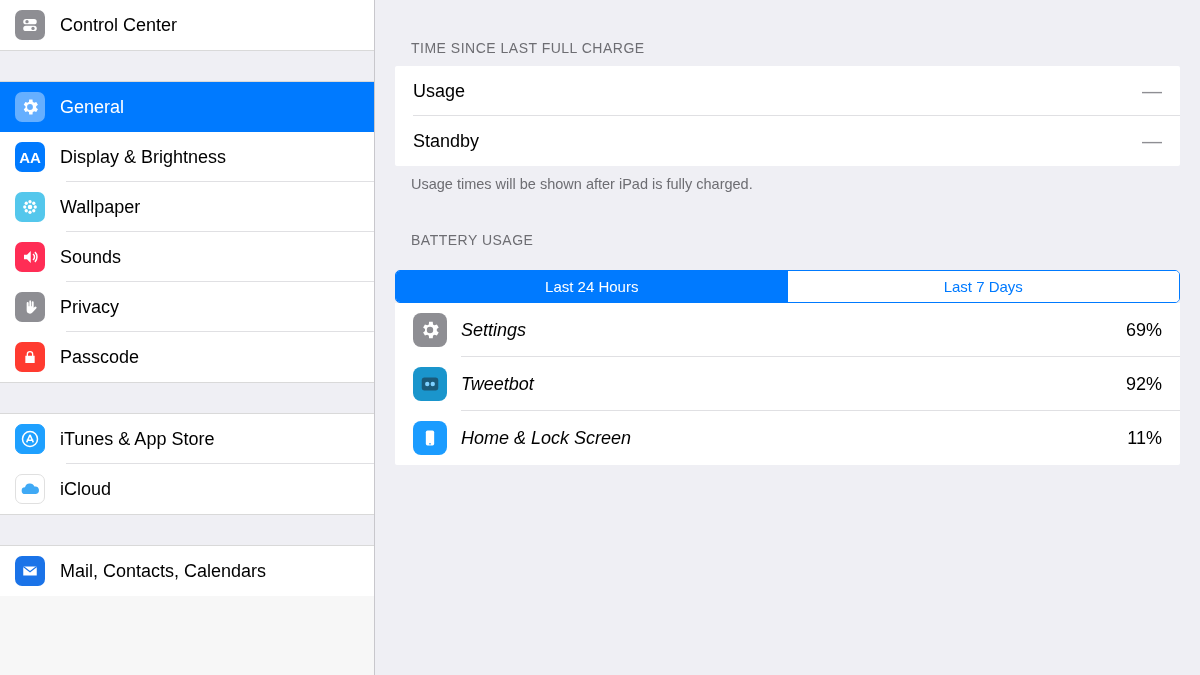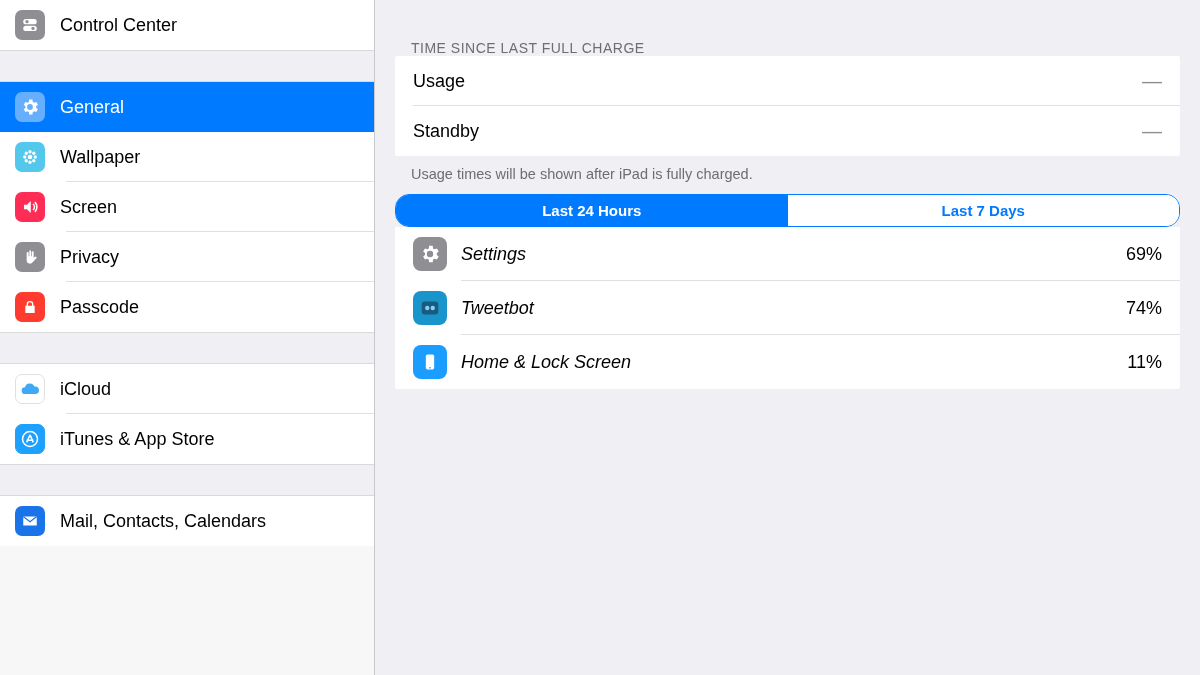--- a/index.html
+++ b/index.html
@@ -80,21 +80,21 @@
   
   .main {
     flex: 1;
     padding: 0 20px;
     overflow: hidden;
   }
   .section-header {
     color: #6d6d72;
     font-size: 14px;
     letter-spacing: 0.5px;
-    padding: 40px 16px 0;
+    padding: 40px 16px 10px;
   }
   .card {
     background: #fff;
     border-radius: 2px;
   }
   .row {
     display: flex;
     align-items: center;
     justify-content: space-between;
     height: 50px;
@@ -114,24 +114,23 @@
   .footnote {
     color: #6d6d72;
     font-size: 14.5px;
     padding: 10px 16px 0;
   }
 
   
   .segmented {
     display:flex;
     border:1px solid #007aff;
-    border-radius:14px;
+    border-radius:5px;
     overflow:hidden;
     margin: 12px 0 0;
-    font-weight: bold;
   }
   .segmented .seg {
     flex:1;
     text-align:center;
     font-size:15px;
     padding:7px 0;
     cursor:pointer;
   }
   .segmented .seg.active { background:#007aff; color:#fff; }
   .segmented .seg:not(.active) { color:#007aff; background:#fff; }
@@ -189,20 +188,24 @@
   <div class="group-sep"></div>
 
   <div class="group">
     <div class="side-item selected">
       <span class="side-icon ic-general">
         <svg width="20" height="20" viewBox="0 0 24 24" fill="white">
             <path d="M19.4 13a7.5 7.5 0 000-2l2.1-1.6-2-3.5-2.5 1a7.4 7.4 0 00-1.7-1L15 3h-4l-.3 2.9a7.4 7.4 0 00-1.7 1l-2.5-1-2 3.5L6.6 11a7.5 7.5 0 000 2l-2.1 1.6 2 3.5 2.5-1c.5.4 1.1.7 1.7 1L11 21h4l.3-2.9c.6-.3 1.2-.6 1.7-1l2.5 1 2-3.5L19.4 13zM12 15.5A3.5 3.5 0 1115.5 12 3.5 3.5 0 0112 15.5z"></path>
           </svg>
       </span>
       <span class="side-label">General</span>
+    </div>
+    <div class="side-item">
+      <span class="side-icon ic-display">AA</span>
+      <span class="side-label">Display &amp; Brightness</span>
     </div>
     <div class="side-item">
       <span class="side-icon ic-wallpaper">
         <svg width="18" height="18" viewBox="0 0 24 24" fill="white">
             <circle cx="12" cy="12" r="3"></circle>
             <circle cx="12" cy="5" r="2.2"></circle>
             <circle cx="12" cy="19" r="2.2"></circle>
             <circle cx="5" cy="12" r="2.2"></circle>
             <circle cx="19" cy="12" r="2.2"></circle>
             <circle cx="7" cy="7" r="2.2"></circle>
@@ -214,21 +217,21 @@
       <span class="side-label">Wallpaper</span>
     </div>
     <div class="side-item">
       <span class="side-icon ic-sounds">
         <svg width="18" height="18" viewBox="0 0 24 24" fill="white">
             <path d="M4 9v6h4l5 5V4L8 9H4z"></path>
             <path d="M16 8a5 5 0 010 8" stroke="white" stroke-width="2" fill="none"></path>
             <path d="M18.5 5.5a9 9 0 010 13" stroke="white" stroke-width="2" fill="none"></path>
           </svg>
       </span>
-      <span class="side-label">Screen</span>
+      <span class="side-label">Sounds</span>
     </div>
     <div class="side-item">
       <span class="side-icon ic-privacy">
         <svg width="16" height="16" viewBox="0 0 24 24" fill="white">
             <path d="M12 2a1.5 1.5 0 011.5 1.5V11h1V5a1.5 1.5 0 013 0v8l1.8-1.4a1.6 1.6 0 012 2.5L16 20a5 5 0 01-4 2 5 5 0 01-5-5V6a1.5 1.5 0 013 0v5h1V3.5A1.5 1.5 0 0112 2z"></path>
           </svg>
       </span>
       <span class="side-label">Privacy</span>
     </div>
     <div class="side-item">
@@ -237,37 +240,37 @@
             <path d="M17 10V8a5 5 0 00-10 0v2H5v11h14V10h-2zm-8 0V8a3 3 0 016 0v2H9z"></path>
           </svg>
       </span>
       <span class="side-label">Passcode</span>
     </div>
   </div>
 
   <div class="group-sep"></div>
 
   <div class="group">
-    <div class="side-item">
-      <span class="side-icon ic-icloud">
-        <svg width="20" height="20" viewBox="0 0 24 24" fill="#3fa9f5">
-            <path d="M19 18H6a4 4 0 010-8 6 6 0 0111.3-1A4.5 4.5 0 0119 18z"></path>
-          </svg>
-      </span>
-      <span class="side-label">iCloud</span>
-    </div>
     <div class="side-item">
       <span class="side-icon ic-itunes">
         <svg width="20" height="20" viewBox="0 0 24 24" fill="none" stroke="white" stroke-width="1.8">
             <circle cx="12" cy="12" r="9"></circle>
             <path d="M12 7l-4 9M12 7l4 9M8 13.5h8"></path>
           </svg>
       </span>
       <span class="side-label">iTunes &amp; App Store</span>
     </div>
+    <div class="side-item">
+      <span class="side-icon ic-icloud">
+        <svg width="20" height="20" viewBox="0 0 24 24" fill="#3fa9f5">
+            <path d="M19 18H6a4 4 0 010-8 6 6 0 0111.3-1A4.5 4.5 0 0119 18z"></path>
+          </svg>
+      </span>
+      <span class="side-label">iCloud</span>
+    </div>
   </div>
 
   <div class="group-sep"></div>
 
   <div class="group">
     <div class="side-item">
       <span class="side-icon ic-mail">
         <svg width="18" height="18" viewBox="0 0 24 24" fill="white">
             <path d="M3 6h18v12H3z" fill="white"></path>
             <path d="M3 6l9 7 9-7" stroke="#1a73e8" stroke-width="1.5" fill="none"></path>
@@ -289,20 +292,21 @@
       <span class="dash">—</span>
     </div>
     <div class="row">
       <span class="row-label">Standby</span>
       <span class="dash">—</span>
     </div>
   </div>
 
   <div class="footnote">Usage times will be shown after iPad is fully charged.</div>
 
+  <div class="section-header">BATTERY USAGE</div>
 
   <div class="segmented">
     <div class="seg active">Last 24 Hours</div>
     <div class="seg">Last 7 Days</div>
   </div>
 
   <div class="card" style="margin-top:0; border-top-left-radius:0; border-top-right-radius:0;">
     <div class="app-row">
       <span class="app-icon ic-settings-app">
         <svg width="22" height="22" viewBox="0 0 24 24" fill="white">
@@ -314,21 +318,21 @@
     </div>
     <div class="app-row">
       <span class="app-icon ic-tweetbot">
         <svg width="22" height="22" viewBox="0 0 24 24">
             <rect x="3" y="5" width="18" height="14" rx="3" fill="#1a5a7a"></rect>
             <circle cx="9" cy="12" r="2.4" fill="#7ed0ff"></circle>
             <circle cx="15" cy="12" r="2.4" fill="#7ed0ff"></circle>
           </svg>
       </span>
       <span class="app-name">Tweetbot</span>
-      <span class="app-pct">74%</span>
+      <span class="app-pct">92%</span>
     </div>
     <div class="app-row">
       <span class="app-icon ic-homelock">
         <svg width="20" height="20" viewBox="0 0 24 24" fill="white">
             <rect x="7" y="3" width="10" height="18" rx="2"></rect>
             <circle cx="12" cy="19" r="1" fill="#1b9cff"></circle>
           </svg>
       </span>
       <span class="app-name">Home &amp; Lock Screen</span>
       <span class="app-pct">11%</span>

